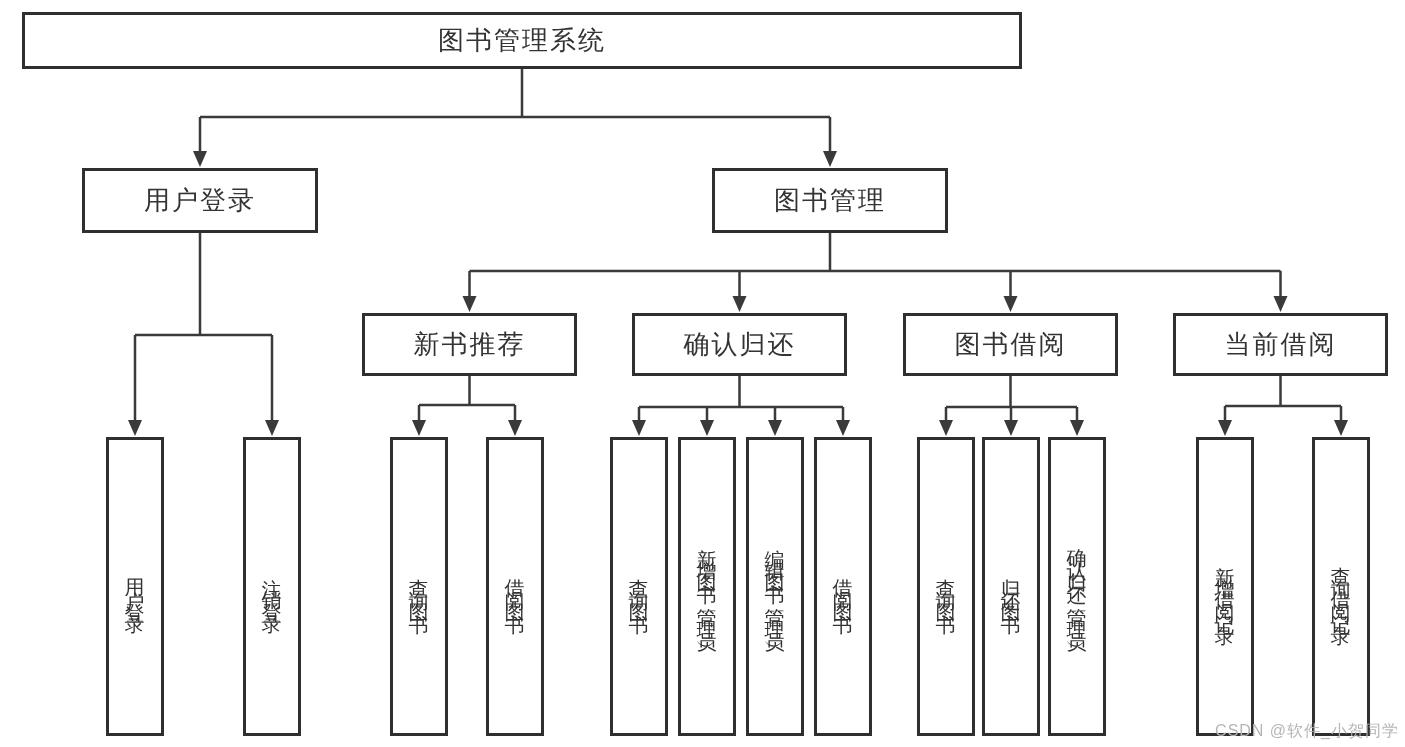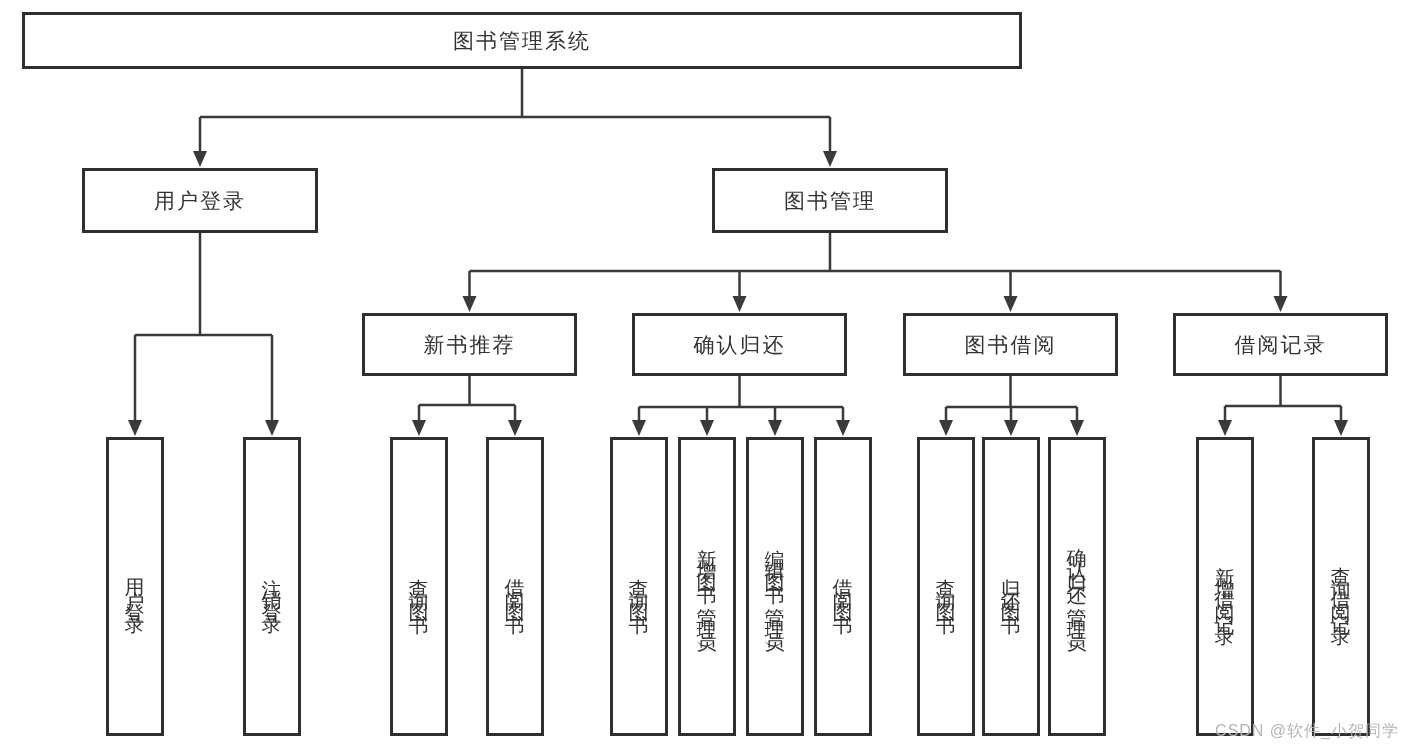--- a/index.html
+++ b/index.html
@@ -22,21 +22,21 @@
     box-sizing: border-box;
     border: 3px solid #2f2f2f;
     background: #ffffff;
     display: flex;
     align-items: center;
     justify-content: center;
     color: #333333;
     z-index: 2;
   }
   .node .hlabel {
-    font-size: 21px;
+    font-size: 26px;
     letter-spacing: 2px;
     white-space: nowrap;
   }
   .node-root   { left: 22px;  top: 12px;  width: 1000px; height: 57px; }
   .node-l2     { top: 168px;  width: 236px; height: 65px; }
   .node-l3     { top: 313px;  width: 215px; height: 63px; }
   .leaf        { top: 437px;  width: 58px;  height: 299px; }
   .leaf .vtext {
     writing-mode: vertical-rl;
     text-orientation: mixed;
@@ -123,21 +123,21 @@
   <div class="node node-l3" style="left:362px">
     <span class="hlabel">新书推荐</span>
   </div>
   <div class="node node-l3" style="left:632px">
     <span class="hlabel">确认归还</span>
   </div>
   <div class="node node-l3" style="left:903px">
     <span class="hlabel">图书借阅</span>
   </div>
   <div class="node node-l3" style="left:1173px">
-    <span class="hlabel">借阅记录</span>
+    <span class="hlabel">当前借阅</span>
   </div>
 
   <div class="node leaf" style="left:106px">
     <span class="vtext">用户登录</span>
   </div>
   <div class="node leaf" style="left:243px">
     <span class="vtext">注销登录</span>
   </div>
 
   <div class="node leaf" style="left:390px">

